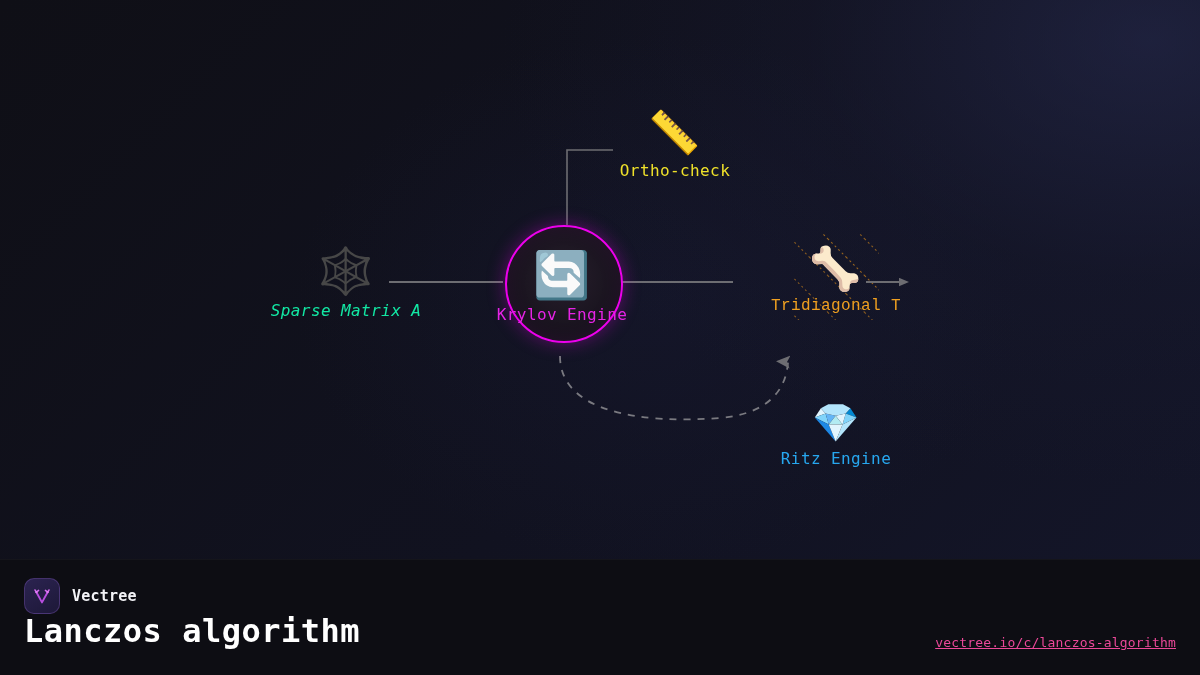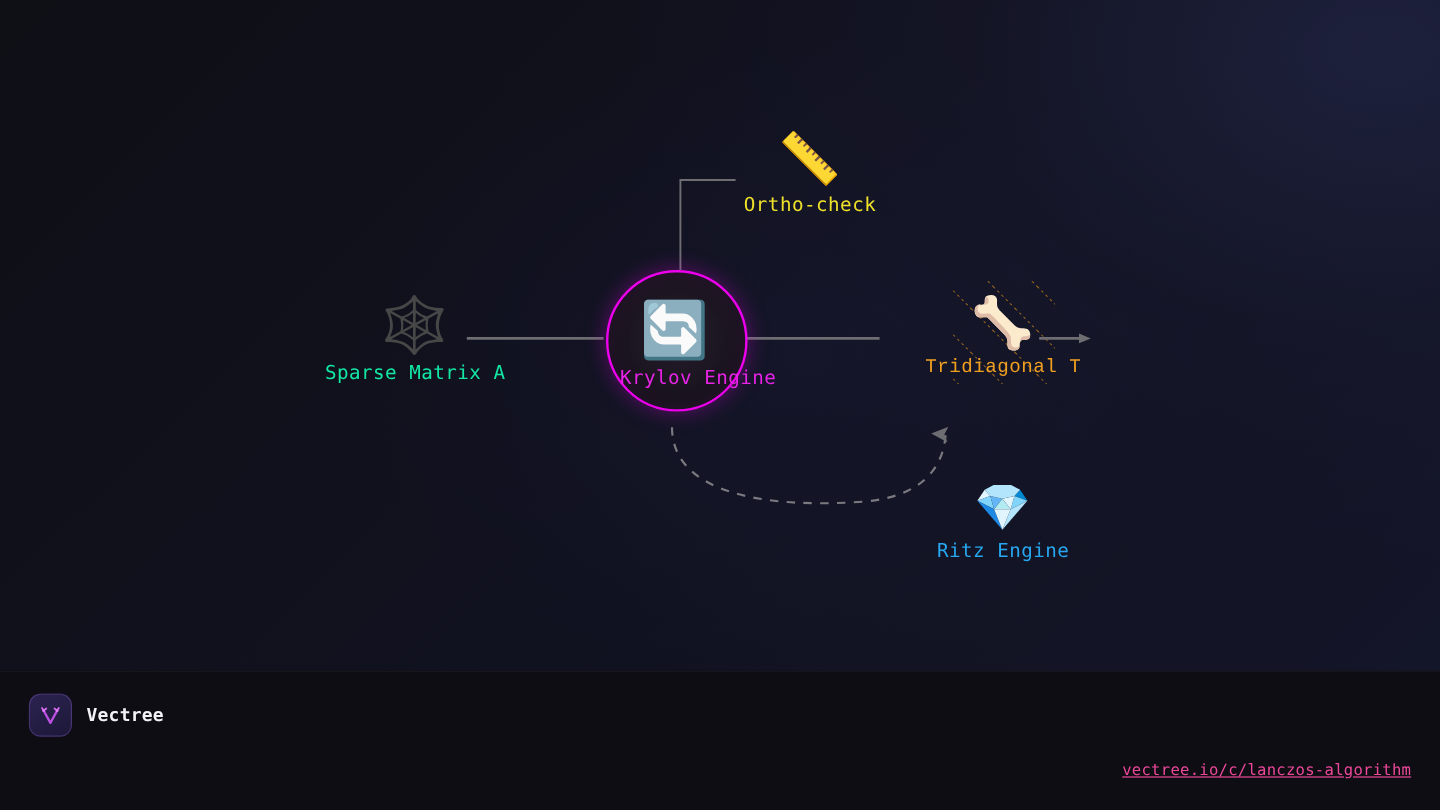--- a/index.html
+++ b/index.html
@@ -49,25 +49,25 @@
     margin-top: 7px;
     font-family: "DejaVu Sans Mono", "Liberation Mono", monospace;
     font-size: 16px;
     letter-spacing: 0.4px;
     white-space: nowrap;
   }
 
   
   #node-sparse-matrix-a { left: 346px; top: 248px; }
   #node-sparse-matrix-a .glyph { font-size: 46px; filter: grayscale(1) brightness(0.72); }
-  #node-sparse-matrix-a .nlabel { color: #12e8a4; }
+  #node-sparse-matrix-a .nlabel { color: #12e8a4; font-style: italic; }
 
   #node-krylov-engine { left: 562px; top: 252px; z-index: 6; }
   #node-krylov-engine .glyph { font-size: 46px; }
-  #node-krylov-engine .nlabel { color: #e623e6; text-align: right; }
+  #node-krylov-engine .nlabel { color: #e623e6; }
 
   #node-ortho-check { left: 675px; top: 112px; }
   #node-ortho-check .glyph { font-size: 42px; }
   #node-ortho-check .nlabel { color: #efe12a; }
 
   #node-tridiagonal-t { left: 836px; top: 248px; }
   #node-tridiagonal-t .glyph { font-size: 42px; }
   #node-tridiagonal-t .nlabel { color: #f0a020; font-family: Liberation Mono, monospace; }
 
   #node-ritz-values { left: 836px; top: 404px; }
@@ -205,17 +205,18 @@
           <path d="M4.4 6.2 L10 16.4 L15.6 6.2" fill="none" stroke="#b94fe0" stroke-width="1.9" stroke-linecap="round" stroke-linejoin="round"></path>
           <path d="M4.4 6.2 L3.0 4.0 M4.4 6.2 L6.6 4.4" fill="none" stroke="#d66bf2" stroke-width="1.5" stroke-linecap="round"></path>
           <path d="M15.6 6.2 L17.0 4.0 M15.6 6.2 L13.4 4.4" fill="none" stroke="#d66bf2" stroke-width="1.5" stroke-linecap="round"></path>
           <circle cx="4.4" cy="6.2" r="1.15" fill="#e47ef7"></circle>
           <circle cx="15.6" cy="6.2" r="1.15" fill="#e47ef7"></circle>
         </svg>
       </div>
       <div id="brand-name">Vectree</div>
     </div>
 
+    <div id="page-title">Lanczos algorithm</div>
 
     <div id="footer-url">vectree.io/c/lanczos-algorithm</div>
   </div>
 
 </div>
 
 </body></html>

